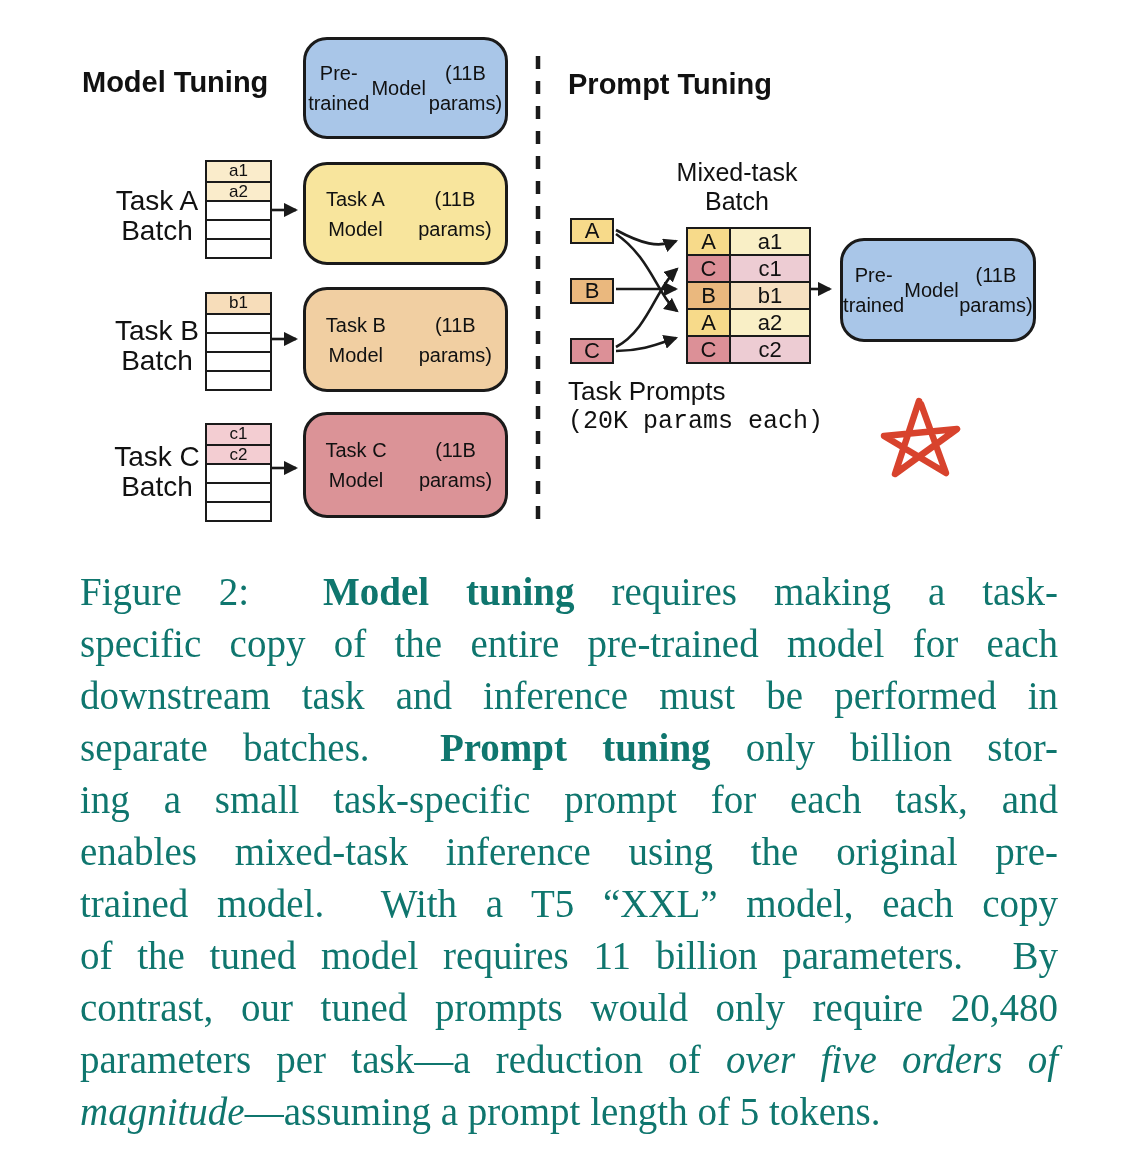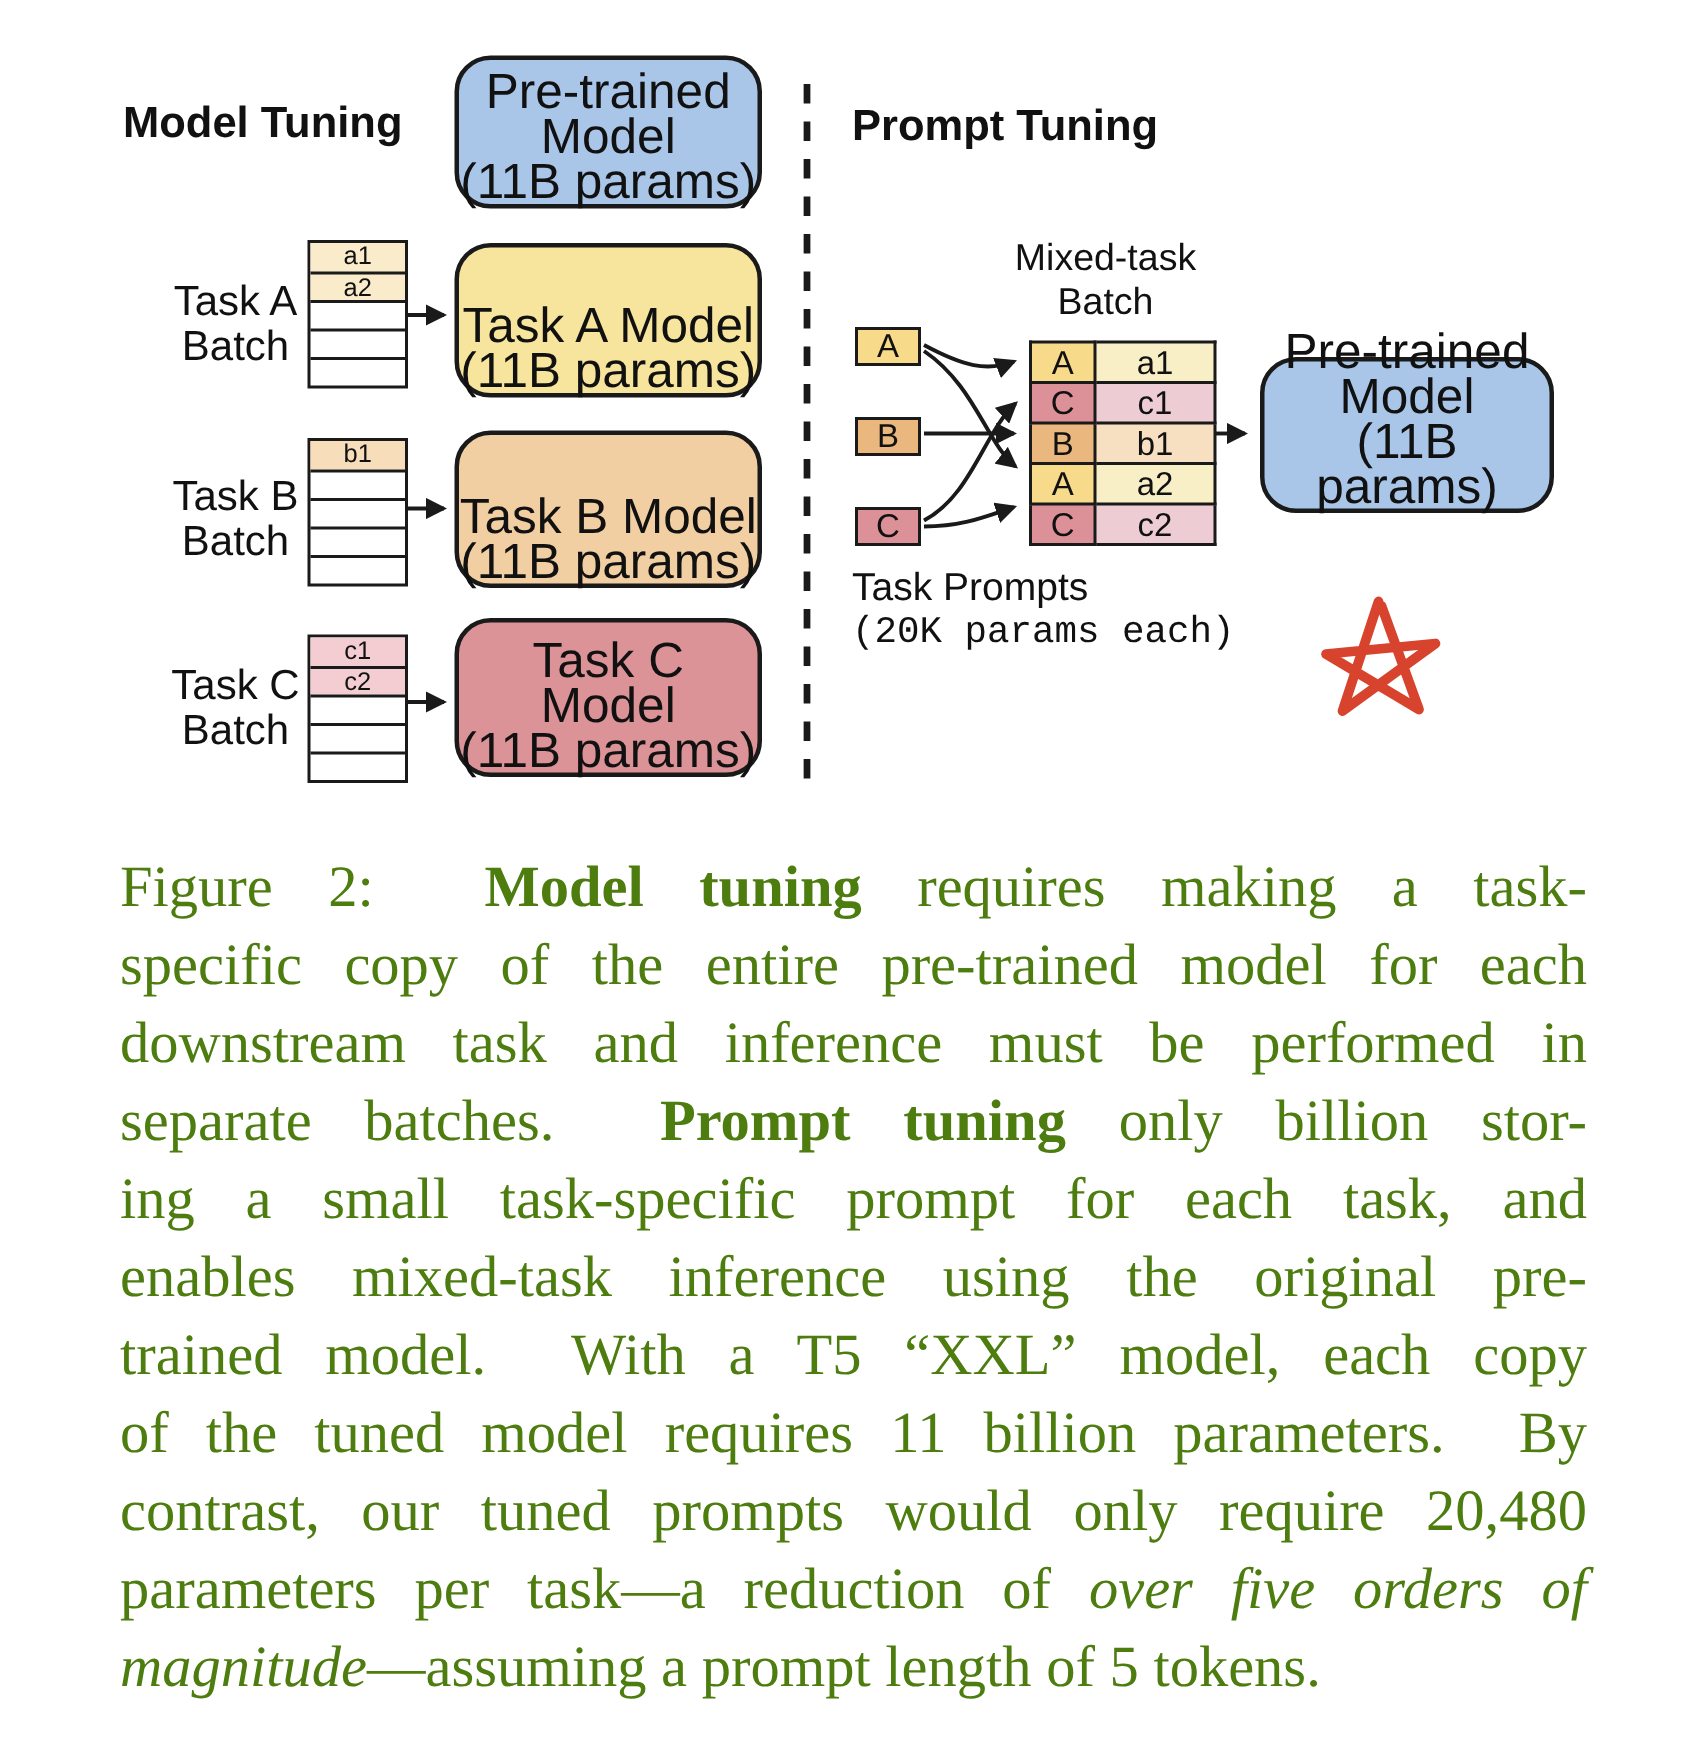--- a/index.html
+++ b/index.html
@@ -2,38 +2,38 @@
 <html style="--ink: #1a1a1a; --blue: #a9c6e8; --yellow: #f8e59d; --orange: #f1cfa2; --rose: #db9397; --cella: #faeccb; --cellb: #f7ddba; --cellc: #f3cdd2; --mixA: #f7da8a; --mixB: #eab87e; --mixC: #dc9097; --mixa: #f9efc6; --mixb: #f6e0c1; --mixc: #edccd3; --star: #d8432d;"><head>
 <meta charset="utf-8">
 <style>
   html,body{margin:0;padding:0;background:#ffffff;}
   .page{position:relative;width:1124px;height:1166px;background:#fff;overflow:hidden;
         font-family:"Liberation Sans",sans-serif;color:#111;}
   .abs{position:absolute;}
   .overlay{position:absolute;left:0;top:0;pointer-events:none;}
   .heading{font-weight:bold;font-size:29px;letter-spacing:0px;white-space:nowrap;}
   .roundbox{position:absolute;border:3px solid var(--ink);border-radius:24px;
-            display:flex;flex-direction:column;align-items:center;justify-content:flex-end;
-            text-align:center;font-size:33px;line-height:30px;}
+            display:flex;flex-direction:row;align-items:center;justify-content:space-between;
+            text-align:center;font-size:20px;line-height:30px;}
   .batch-table{position:absolute;width:63px;border:2.5px solid var(--ink);background:#fff;}
   .batch-row{height:19px;border-top:2.5px solid var(--ink);box-sizing:border-box;
              text-align:center;font-size:17px;line-height:17px;}
   .batch-row:first-child{border-top:none;}
   .tasklabel{position:absolute;width:130px;text-align:center;font-size:28px;line-height:30px;}
   .centerlabel{position:absolute;text-align:center;font-size:25px;line-height:29px;}
   .promptbox{position:absolute;width:44px;height:26px;border:2.5px solid var(--ink);
              box-sizing:border-box;display:flex;align-items:center;justify-content:center;
              font-size:22px;}
   .mixtable{position:absolute;left:686px;top:227px;border-collapse:collapse;}
   .mixtable td{border:2.5px solid var(--ink);width:78px;height:25px;padding:0;
                text-align:center;font-size:22px;line-height:22px;}
   .mixtable td.keycol{width:41px;}
   .smalltext{position:absolute;font-size:26px;line-height:30px;white-space:nowrap;}
   .caption{position:absolute;left:80px;top:566px;width:978px;
-           font-family:"Liberation Serif",serif;font-size:39px;color:#4d7c0f;}
+           font-family:"Liberation Serif",serif;font-size:39px;color:#0f766e;}
   .cap-line{height:52px;line-height:52px;text-align:justify;text-align-last:justify;
             white-space:nowrap;}
   .cap-line.last{text-align-last:left;}
   .b{font-weight:bold;}
   .i{font-style:italic;margin-top:28px;}
   
   .f-blue{background:var(--blue);}
   .f-yellow{background:var(--yellow);}
   .f-orange{background:var(--orange);}
   .f-rose{background:var(--rose);}

